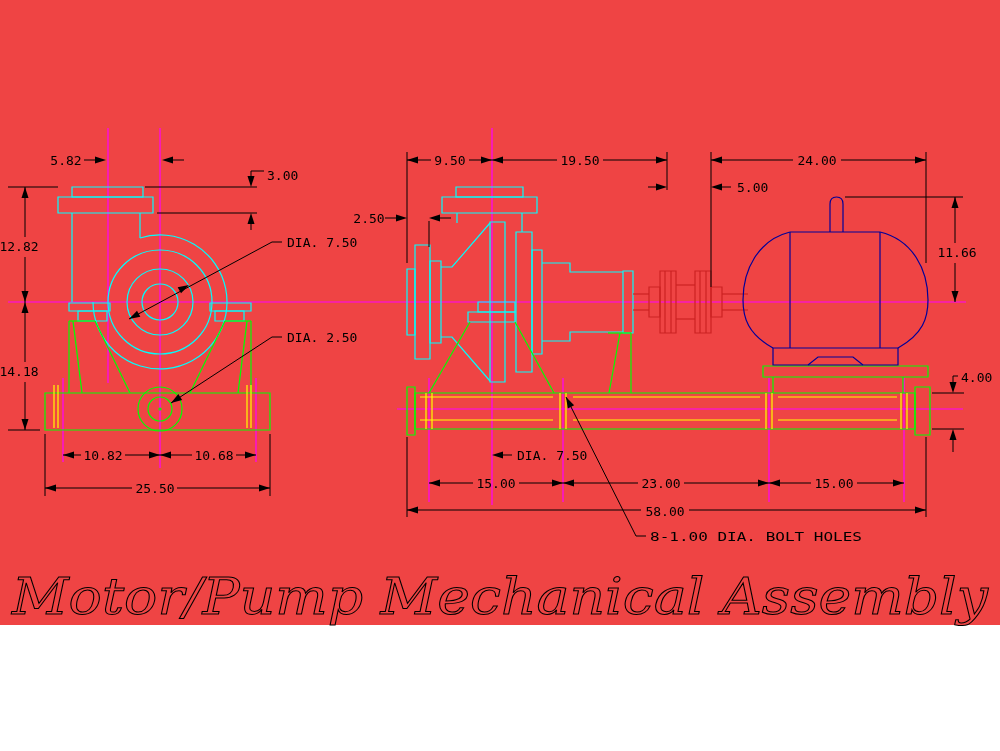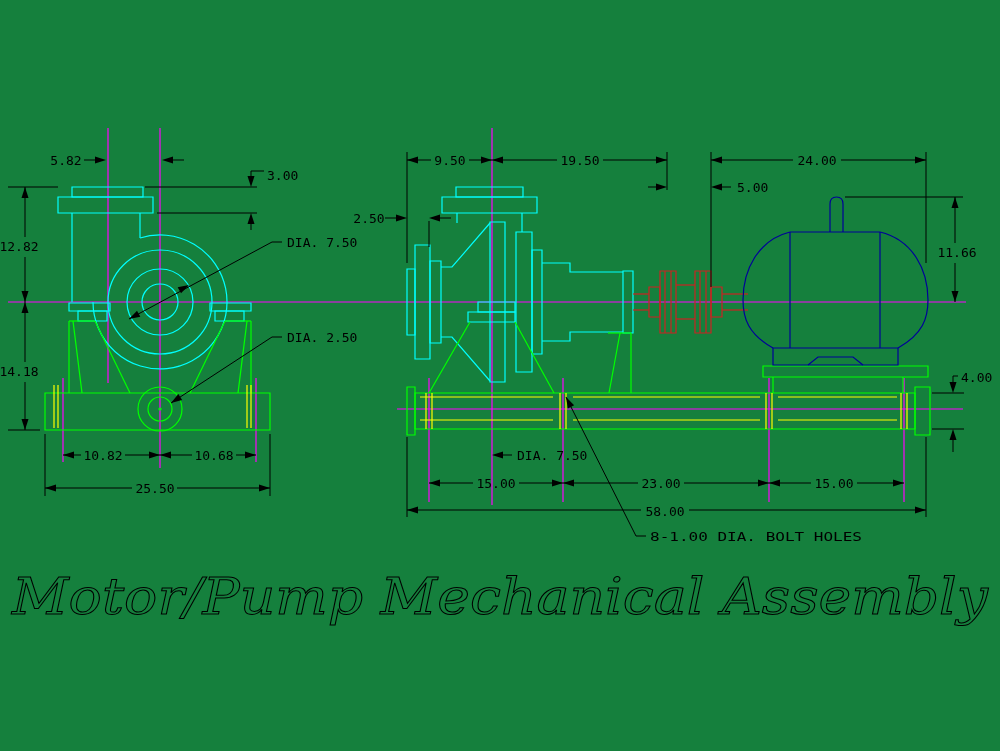--- a/index.html
+++ b/index.html
@@ -1,16 +1,16 @@
 <!DOCTYPE html>
 <html style="--c-background: #FFFFFF; --c-pump: #00FFFF; --c-support: #00FF00; --c-centerline: #FF00FF; --c-slots: #FFFF00; --c-coupling: #CC2222; --c-motor: #000099; --c-dimension: #000000;"><head>
 <meta charset="utf-8">
 <style>
   html,body{margin:0;padding:0;background:#fff;width:1000px;height:751px;overflow:hidden;}
-  .canvas{position:relative;width:1000px;height:751px;background:#15803d;}
+  .canvas{position:relative;width:1000px;height:625px;background:#ef4444;}
   svg{display:block;}
   svg *{vector-effect:non-scaling-stroke;}
   .cyn{stroke:var(--c-pump,#00FFFF);fill:none;stroke-width:1.2;}
   .grn{stroke:var(--c-support,#00FF00);fill:none;stroke-width:1.2;}
   .mag{stroke:var(--c-centerline,#FF00FF);fill:none;stroke-width:1.2;}
   .yel{stroke:var(--c-slots,#FFFF00);fill:none;stroke-width:1.2;}
   .red{stroke:var(--c-coupling,#CC2222);fill:none;stroke-width:1.2;}
   .nvy{stroke:var(--c-motor,#000099);fill:none;stroke-width:1.2;}
   .blk{stroke:var(--c-dimension,#000000);fill:none;stroke-width:1;}
   .arrow{fill:var(--c-dimension,#000000);stroke:none;}

